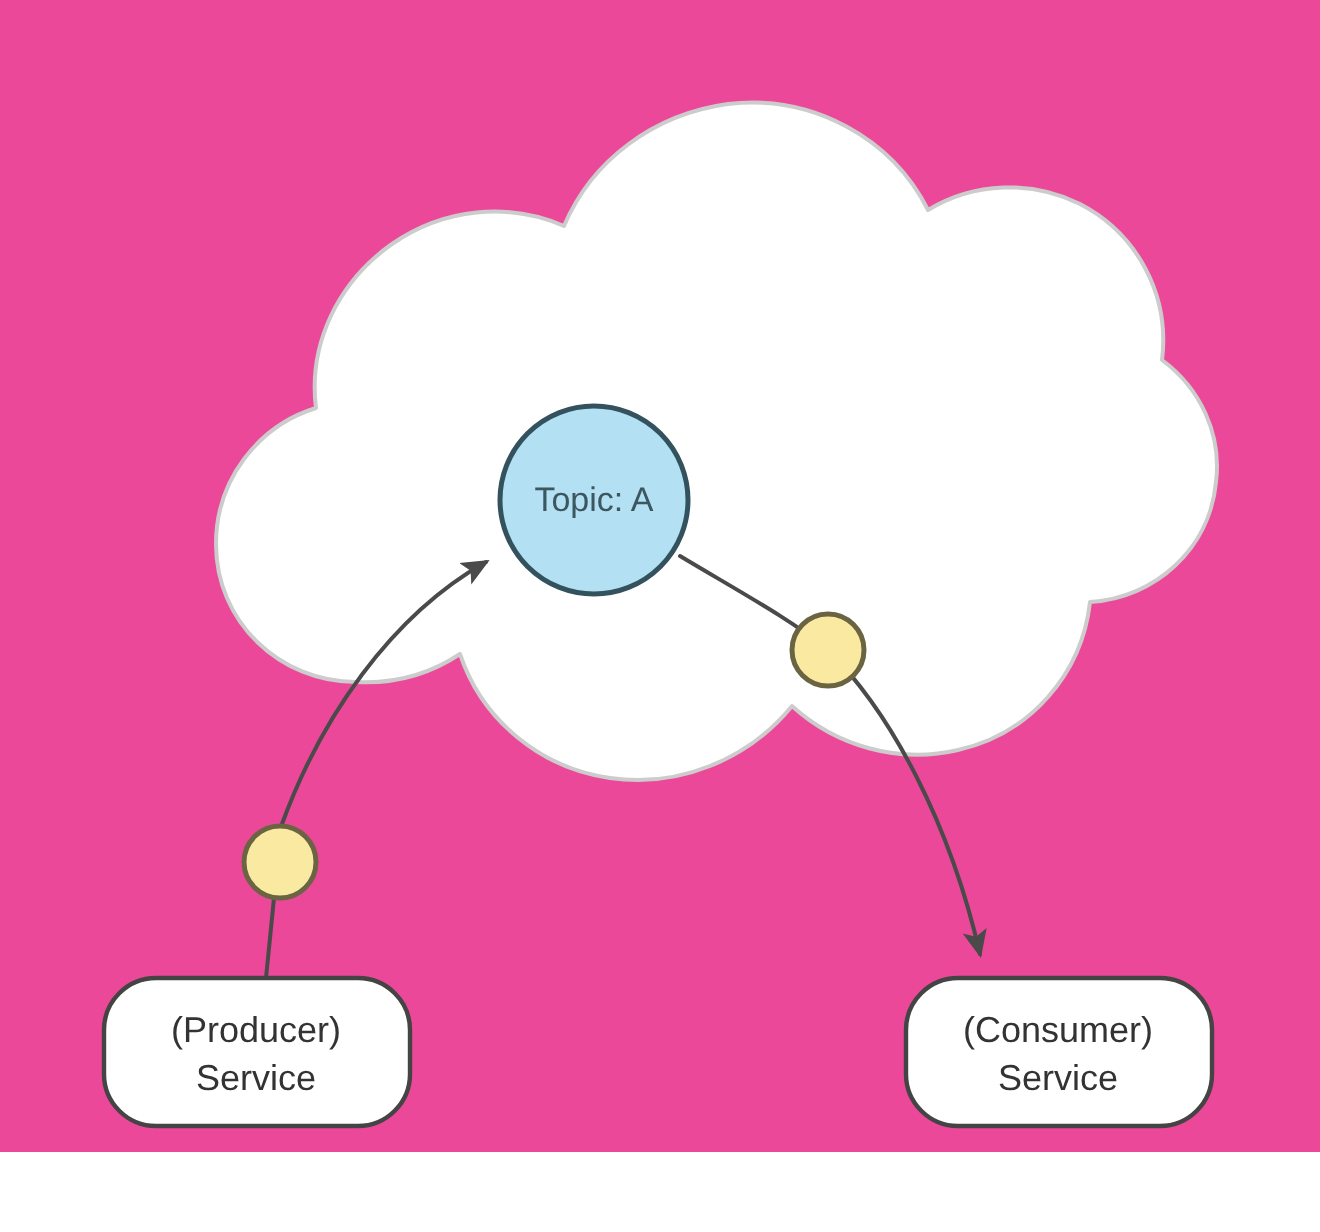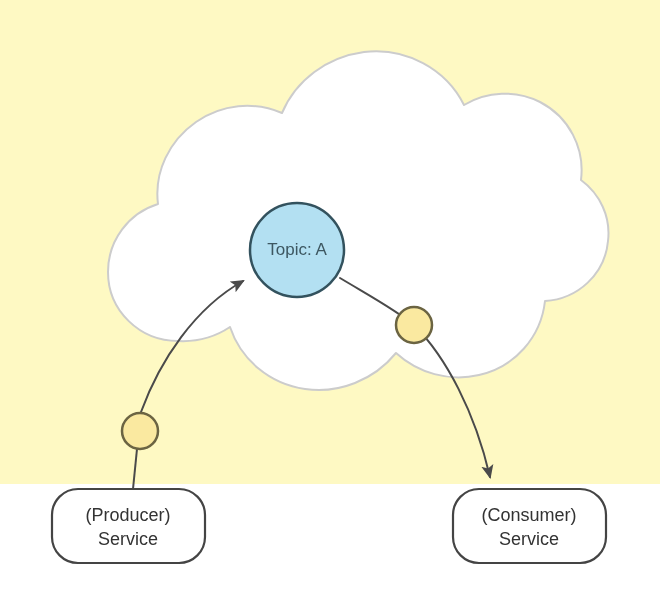--- a/index.html
+++ b/index.html
@@ -9,22 +9,22 @@
   }
   body {
     width: 660px;
     height: 616px;
     font-family: "Liberation Sans", sans-serif;
     overflow: hidden;
   }
   #diagram-root {
     position: relative;
     width: 660px;
-    height: 484px;
-    background: #fef9c3;
+    height: 576px;
+    background: #ec4899;
   }
   #diagram-svg {
     position: absolute;
     top: 0;
     left: 0;
     width: 660px;
     height: 616px;
     display: block;
   }
   .node-label {

